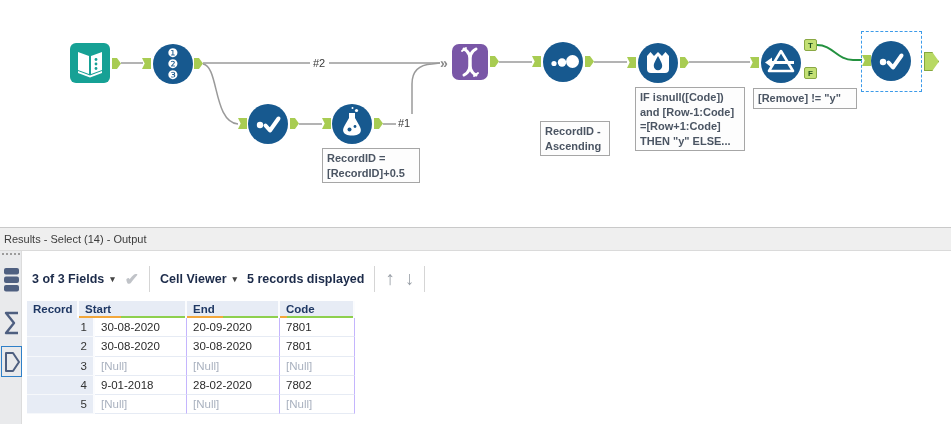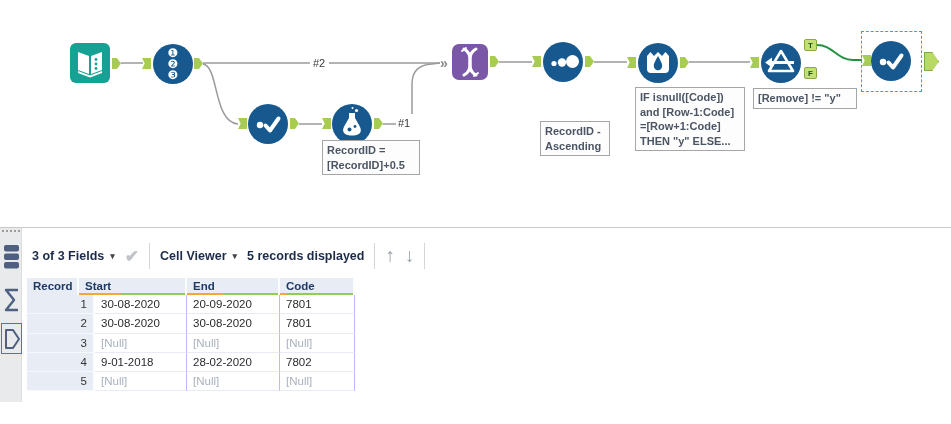--- a/index.html
+++ b/index.html
@@ -107,21 +107,21 @@
         <circle cx="20" cy="20" r="20" fill="#17598f"></circle>
         <path d="M17,9 h6 v5 c4,7 7,11 5.5,14 c-1,2 -3.5,3.5 -8.5,3.5 c-5,0 -7.5,-1.5 -8.5,-3.5 c-1.5,-3 1.5,-7 5.5,-14 Z" fill="#fff"></path>
         <circle cx="17.5" cy="25.5" r="2" fill="#17598f"></circle>
         <circle cx="23" cy="22.5" r="1.4" fill="#17598f"></circle>
         <circle cx="24.5" cy="6.5" r="1.6" fill="#fff"></circle>
         <circle cx="20.5" cy="4" r="1" fill="#fff"></circle>
       </svg>
       <div class="anchor in" style="left:-10px;top:14px;"></div>
       <div class="anchor out" style="left:42px;top:14px;"></div>
     </div>
-    <div class="annotation" style="left:322px;top:140px;width:88px;">RecordID =
+    <div class="annotation" style="left:322px;top:148px;width:88px;">RecordID =
 [RecordID]+0.5</div>
 
     <div class="tool" style="left:452px;top:44px;">
       <svg width="36" height="36" viewBox="0 0 36 36">
         <rect x="0" y="0" width="36" height="36" rx="7" fill="#7a57a7"></rect>
         <path d="M12,5 C24,11 12,25 24,31" stroke="#fff" stroke-width="3" fill="none" stroke-linecap="round"></path>
         <path d="M24,5 C12,11 24,25 12,31" stroke="#fff" stroke-width="3" fill="none" stroke-linecap="round"></path>
         <path d="M10,7 l4,-3 M26,29 l-4,3" stroke="#fff" stroke-width="2" stroke-linecap="round"></path>
       </svg>
       <div class="multi-in" style="left:-12px;top:14px;">»</div>
@@ -174,20 +174,21 @@
         <circle cx="20" cy="20" r="20" fill="#17598f"></circle>
         <circle cx="12" cy="21" r="3.2" fill="#fff"></circle>
         <path d="M17.5,21.5 L22,26.5 L30.5,14.5" stroke="#fff" stroke-width="4" fill="none" stroke-linecap="round" stroke-linejoin="round"></path>
       </svg>
       <div class="anchor in" style="left:-9px;top:14px;"></div>
     </div>
     <div class="big-out" style="left:924px;top:52px;"></div>
   </div>
 
   <div id="panel">
+    <div id="panel-header">Results - Select (14) - Output</div>
 
     <div id="panel-body">
 
       <div id="left-strip">
         <div class="grip"></div>
         <svg class="strip-icon" style="left:3px;top:16px;" width="17" height="26" viewBox="0 0 17 26">
           <rect x="1" y="1" width="15" height="6.5" rx="2" fill="#4e5f80"></rect>
           <rect x="1" y="9.5" width="15" height="6.5" rx="2" fill="#4e5f80"></rect>
           <rect x="1" y="18" width="15" height="6.5" rx="2" fill="#4e5f80"></rect>
         </svg>

